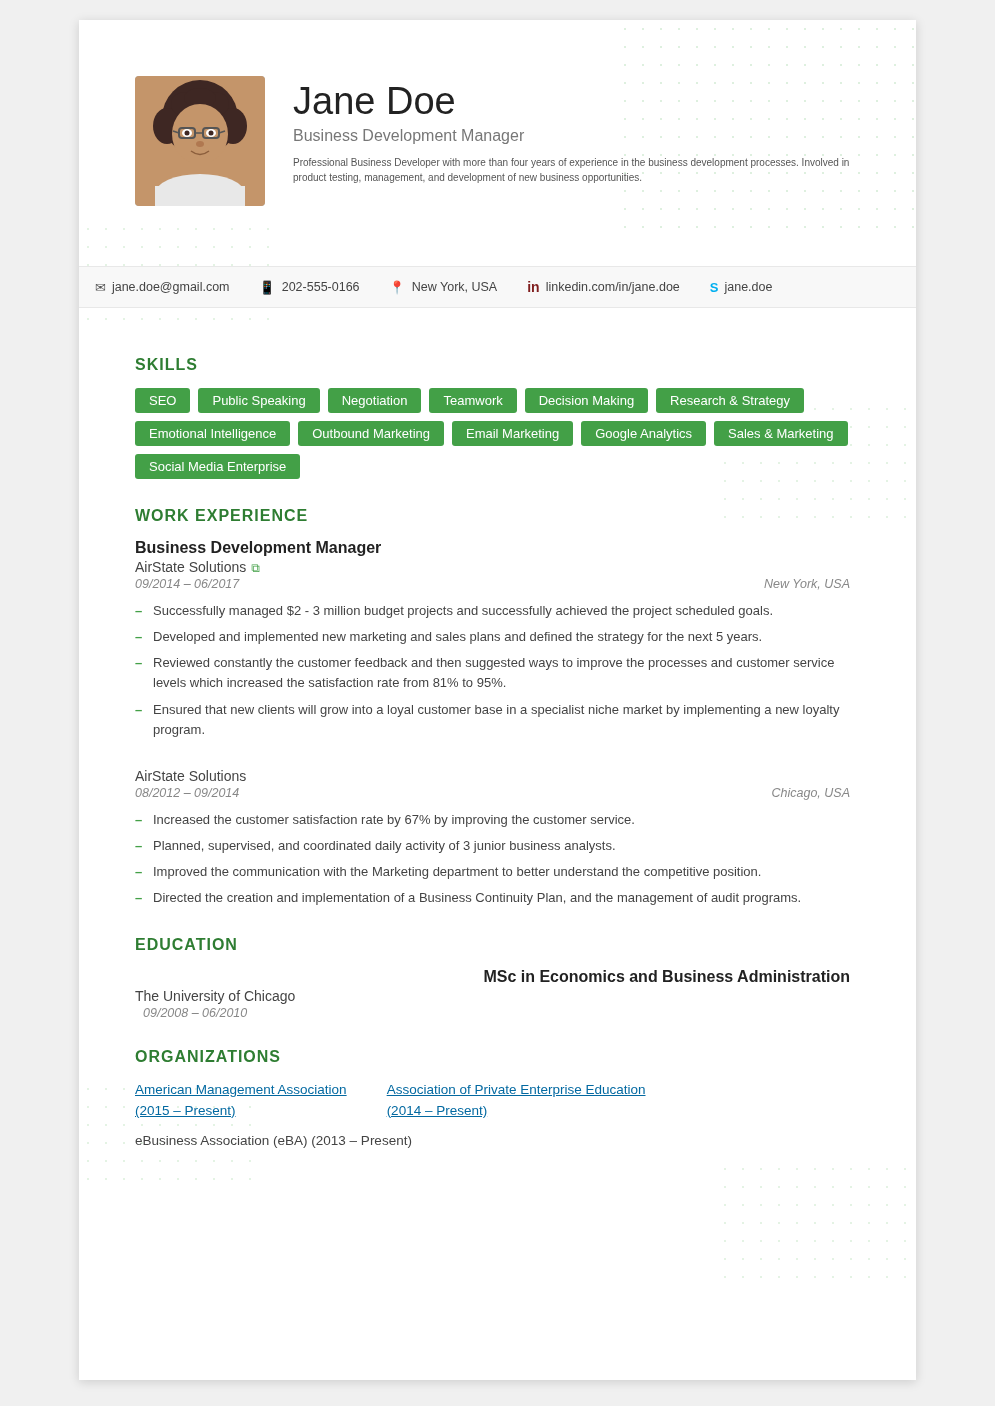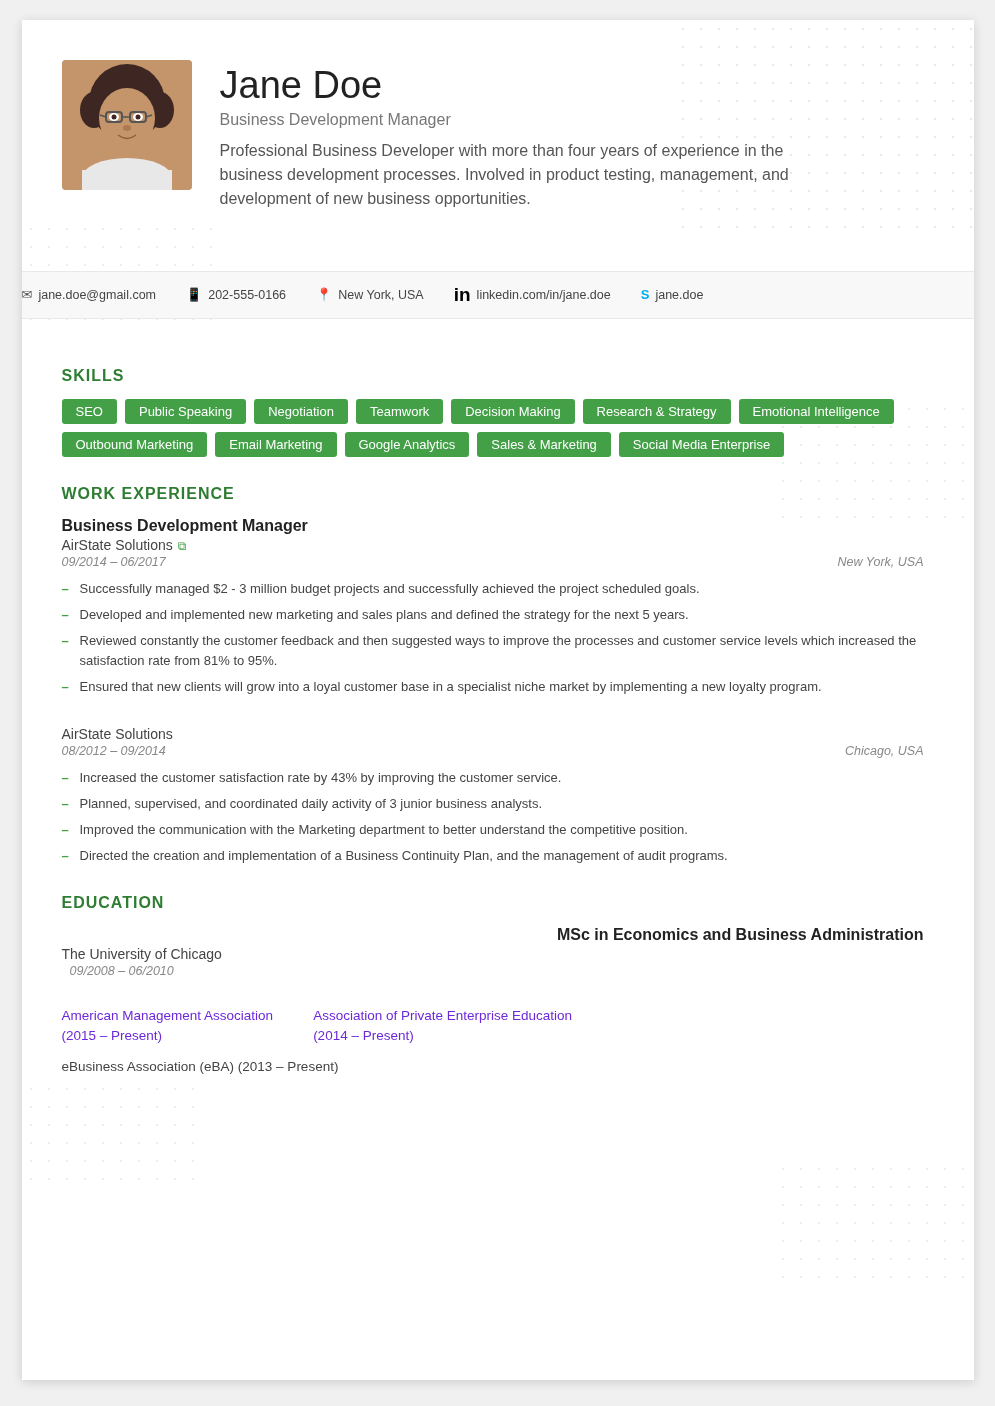--- a/index.html
+++ b/index.html
@@ -5,24 +5,24 @@
     * { margin: 0; padding: 0; box-sizing: border-box; }
     body {
       font-family: Arial, sans-serif;
       background: #f0f0f0;
       display: flex;
       justify-content: center;
       padding: 20px;
     }
     .resume {
       background: #fff;
-      width: 952px;
+      width: 837px;
       min-height: 1360px;
       position: relative;
-      padding: 0;
+      padding: 16px;
       overflow: hidden;
       box-shadow: 0 2px 10px rgba(0,0,0,0.15);
     }
     
     .resume::before {
       content: '';
       position: absolute;
       top: 0; right: 0;
       width: 300px; height: 220px;
       background-image: radial-gradient(circle, #c8e6c9 1.5px, transparent 1.5px);
@@ -95,21 +95,21 @@
       color: #222;
       line-height: 1.1;
       margin-bottom: 4px;
     }
     .header-title {
       font-size: 16px;
       color: #777;
       margin-bottom: 10px;
     }
     .header-bio {
-      font-size: 16px;
+      font-size: 10px;
       color: #555;
       line-height: 1.5;
       max-width: 620px;
     }
     
     .contact-bar {
       background: #f8f8f8;
       border-top: 1px solid #e8e8e8;
       border-bottom: 1px solid #e8e8e8;
       padding: 12px 40px;
@@ -226,22 +226,23 @@
       margin-left: 8px;
     }
     
     .orgs-grid {
       display: flex;
       gap: 40px;
       margin-bottom: 12px;
     }
     .org-item {
       font-size: 13.5px;
-      color: #6d28d9;
+      color: #0369a1;
       line-height: 1.5;
+      text-decoration: underline;
     }
     .org-single {
       font-size: 13.5px;
       color: #444;
     }
   </style>
 </head>
 <body>
 
 <div class="resume">
@@ -303,21 +304,21 @@
     </div>
     <div class="contact-item">
       <span class="contact-icon">📱</span>
       <span>202-555-0166</span>
     </div>
     <div class="contact-item">
       <span class="contact-icon">📍</span>
       <span>New York, USA</span>
     </div>
     <div class="contact-item">
-      <span class="contact-icon" style="color:#000000;font-weight:bold;font-size:19px;">in</span>
+      <span class="contact-icon" style="color:#7f1d1d;font-weight:bold;font-size:14px;">in</span>
       <span>linkedin.com/in/jane.doe</span>
     </div>
     <div class="contact-item">
       <span class="contact-icon" style="color:#00aff0;font-weight:bold;">S</span>
       <span>jane.doe</span>
     </div>
   </div>
 
   <div class="content" style="padding-top: 20px;">
 
@@ -358,37 +359,38 @@
               <li>Ensured that new clients will grow into a loyal customer base in a specialist niche market by implementing a new loyalty program.</li>
             </ul>
           </div>
           <div class="job">
             <div class="job-company">AirState Solutions</div>
             <div class="job-meta">
               <span>08/2012 – 09/2014</span>
               <span>Chicago, USA</span>
             </div>
             <ul class="job-bullets">
-              <li>Increased the customer satisfaction rate by 43% by improving the customer service.</li>
+              <li>Increased the customer satisfaction rate by 67% by improving the customer service.</li>
               <li>Planned, supervised, and coordinated daily activity of 3 junior business analysts.</li>
               <li>Improved the communication with the Marketing department to better understand the competitive position.</li>
               <li>Directed the creation and implementation of a Business Continuity Plan, and the management of audit programs.</li>
             </ul>
           </div>
         </div>
     </div>
 
     <div class="section">
       <div class="section-title">EDUCATION</div>
       <div class="edu-degree">MSc in Economics and Business Administration</div>
       <div class="edu-school">The University of Chicago</div>
       <div class="edu-dates">09/2008 – 06/2010</div>
     </div>
 
     <div class="section">
+      <div class="section-title">ORGANIZATIONS</div>
       <div class="orgs-grid" id="orgs-grid">
           <div class="org-item"><span>American Management Association</span><br><span>(2015 – Present)</span></div>
           <div class="org-item"><span>Association of Private Enterprise Education</span><br><span>(2014 – Present)</span></div>
         </div>
       <div class="org-single">eBusiness Association (eBA) (2013 – Present)</div>
     </div>
   </div>
 </div>
 
 </body></html>

